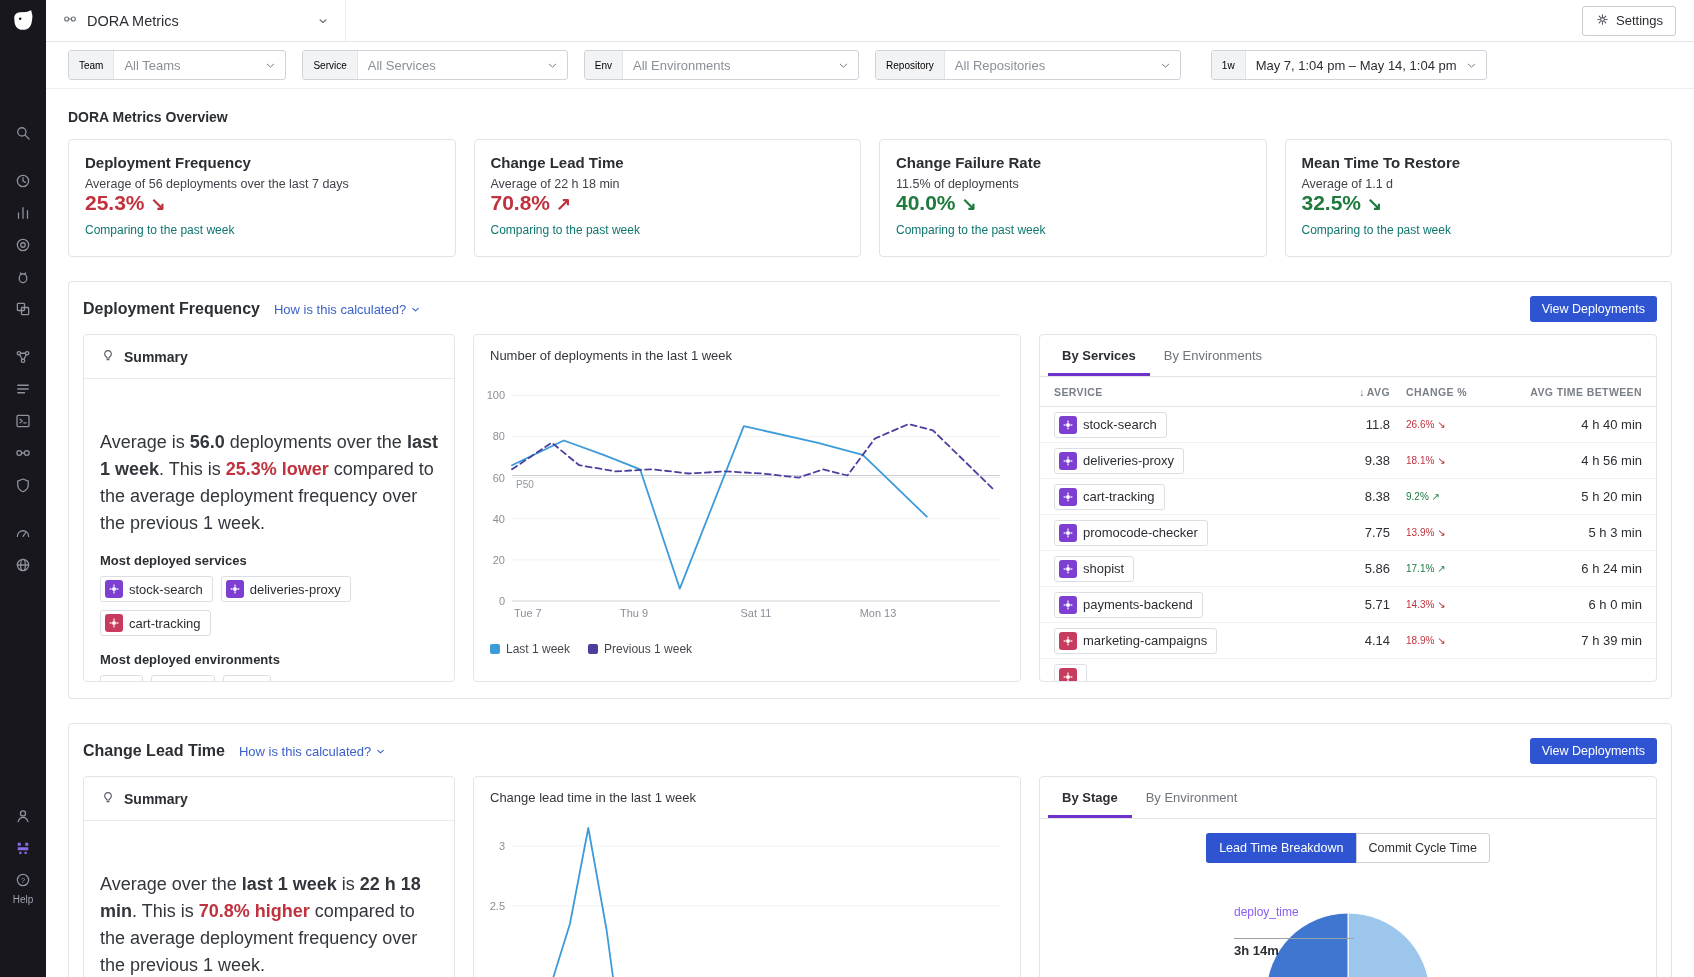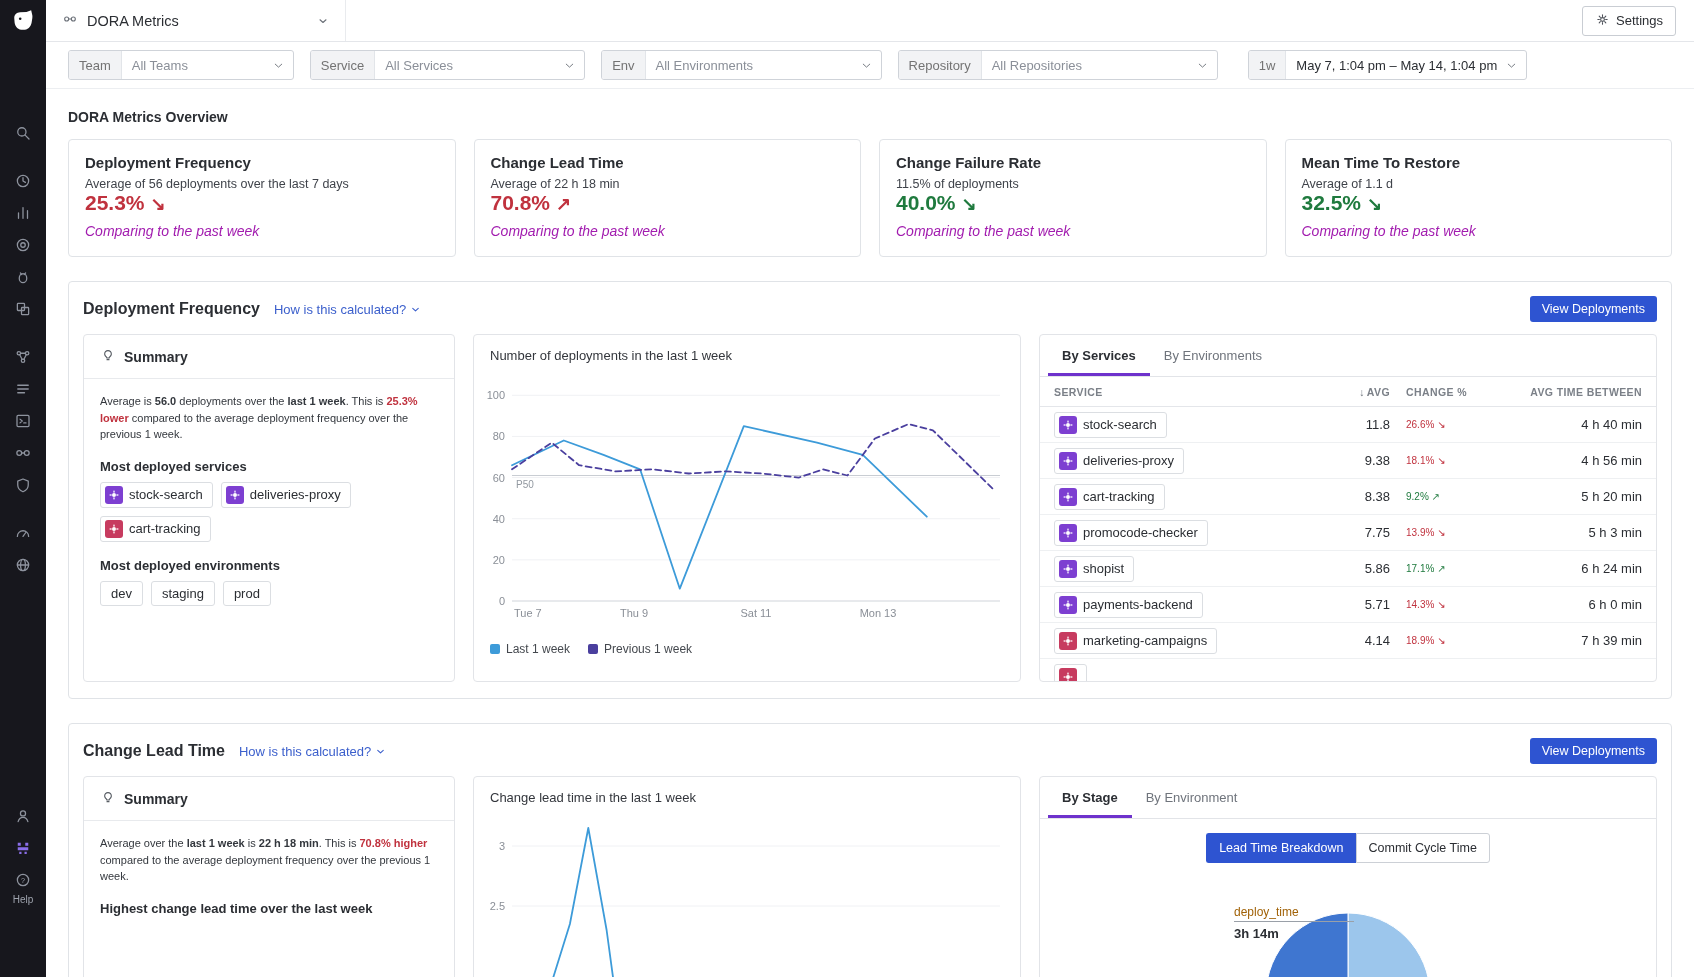--- a/index.html
+++ b/index.html
@@ -20,49 +20,49 @@
   
   .main { flex: 1; display: flex; flex-direction: column; min-width: 0; }
   .topbar { height: 42px; border-bottom: 1px solid #e4e6ea; display: flex; align-items: center; flex-shrink: 0; }
   .title-ctl { display: flex; align-items: center; gap: 9px; padding: 0 16px; height: 100%; border-right: 1px solid #e9ebee; cursor: pointer; min-width: 300px; }
   .title-txt { font-size: 14.5px; font-weight: 500; color: #2b2e33; flex: 1; }
   .spacer { flex: 1; }
   .settings-btn { display: inline-flex; align-items: center; gap: 6px; border: 1px solid #c9cdd3; background: #fff; border-radius: 3px; padding: 5px 12px; font-size: 13px; color: #2b2e33; margin-right: 18px; cursor: pointer; font-family: inherit; }
 
   .filterbar { display: flex; align-items: center; gap: 16px; padding: 8px 22px; border-bottom: 1px solid #eceef1; flex-shrink: 0; }
   .filter-ctl { display: inline-flex; align-items: stretch; border: 1px solid #cfd3d9; border-radius: 3px; height: 30px; background: #fff; overflow: hidden; cursor: pointer; }
-  .f-label { display: flex; align-items: center; padding: 0 10px; background: #f2f3f5; border-right: 1px solid #e2e5e9; font-size: 13px; color: #737373; white-space: nowrap; }
+  .f-label { display: flex; align-items: center; padding: 0 10px; background: #f2f3f5; border-right: 1px solid #e2e5e9; font-size: 10px; color: #000000; white-space: nowrap; }
   .f-value { display: flex; align-items: center; padding: 0 8px 0 10px; font-size: 13px; color: #8a8f98; white-space: nowrap; }
   .chev-wrap { display: flex; align-items: center; padding-right: 8px; }
   .time-ctl { margin-left: 14px; }
   .time-val { color: #2b2e33; }
 
   .content { padding: 12px 22px 0 22px; overflow: hidden; }
   .ov-heading { font-size: 14px; font-weight: 700; margin: 8px 0 14px; color: #2b2e33; }
 
   .cards { display: grid; grid-template-columns: repeat(4, 1fr); gap: 18px; }
   .ov-card { border: 1px solid #e0e3e7; border-radius: 4px; padding: 14px 16px; height: 118px; }
   .ov-title { font-size: 15px; font-weight: 600; margin-bottom: 6px; }
   .ov-sub { font-size: 12.5px; color: #3f434a; }
   .ov-value { font-size: 21px; font-weight: 700; margin-bottom: 8px; }
   .ov-value .ov-arrow { font-size: 18px; }
-  .ov-foot { font-size: 14px; color: #a21caf; font-style: italic; }
+  .ov-foot { font-size: 12px; color: #0f766e; }
   .neg { color: #c0323e; }
   .pos { color: #1f7a3e; }
 
   .panel-section { border: 1px solid #e0e3e7; border-radius: 4px; margin-top: 24px; padding: 14px 14px 16px; }
   .sec-head { display: flex; align-items: center; gap: 14px; }
   .sec-title { font-size: 16px; font-weight: 700; }
   .how-link { font-size: 13px; color: #3b5fcc; display: inline-flex; align-items: center; gap: 4px; cursor: pointer; text-decoration: none; }
   .primary-btn { background: #2e54d1; color: #fff; border: none; border-radius: 3px; padding: 6px 12px; font-size: 12.5px; font-weight: 500; cursor: pointer; font-family: inherit; }
   .sec-grid { display: grid; grid-template-columns: 372px 548px 1fr; gap: 18px; margin-top: 12px; border-radius: 21px; }
   .panel { border: 1px solid #e2e4e8; border-radius: 4px; height: 348px; overflow: hidden; background: #fff; }
   .panel-head { display: flex; align-items: center; gap: 8px; padding: 12px 16px; border-bottom: 1px solid #e8eaed; font-weight: 700; font-size: 14px; }
   .panel-body { padding: 14px 16px; }
-  .sum-text { font-size: 11px; line-height: 1.5; color: #33373d; }
+  .sum-text { font-size: 18px; line-height: 1.5; color: #33373d; margin-top: 36px; }
   .mini-head { font-size: 13px; font-weight: 700; margin: 16px 0 8px; }
   .pills { display: flex; flex-wrap: wrap; gap: 8px; }
   .svc-pill { display: inline-flex; align-items: center; gap: 6px; border: 1px solid #dbdee2; border-radius: 3px; padding: 3px 9px 3px 4px; font-size: 13px; color: #2b2e33; cursor: pointer; background: #fff; }
   .svc-ic { width: 18px; height: 18px; border-radius: 3px; display: inline-flex; align-items: center; justify-content: center; flex-shrink: 0; }
   .env-pill { display: inline-flex; align-items: center; border: 1px solid #dbdee2; border-radius: 3px; padding: 4px 10px; font-size: 13px; cursor: pointer; background: #fff; }
 
   .chart-title { padding: 13px 16px 6px; font-size: 13px; color: #33363c; }
   .legend { display: flex; gap: 18px; padding: 2px 16px 12px; }
   .leg-item { display: inline-flex; align-items: center; gap: 6px; font-size: 12px; color: #44484e; cursor: pointer; }
   .leg-sq { width: 10px; height: 10px; border-radius: 2px; display: inline-block; }
@@ -85,21 +85,21 @@
   .trow.partial { border-bottom: none; }
 
   .seg-row { display: flex; justify-content: center; margin-top: 14px; }
   .seg-btn { height: 30px; display: inline-flex; align-items: center; padding: 0 12px; font-size: 12.5px; border: 1px solid #ccd0d6; background: #fff; color: #2b2e33; cursor: pointer; font-family: inherit; }
   .seg-btn.active { background: #2e54d1; border-color: #2e54d1; color: #fff; font-weight: 500; }
   .seg-btn:first-child { border-radius: 3px 0 0 3px; border-right: none; }
   .seg-btn:last-child { border-radius: 0 3px 3px 0; }
 
   .pie-area { position: relative; width: 240px; margin: 16px auto 0; }
   .pie-callout { position: absolute; left: 6px; top: 0; z-index: 2; }
-  .pie-lbl { display: block; font-size: 12px; color: #a16207; border-bottom: 1px solid #9aa0a8; padding-bottom: 2px; min-width: 120px; }
+  .pie-lbl { display: block; font-size: 12px; color: #8b5cf6; border-bottom: 1px solid #9aa0a8; padding-bottom: 19px; min-width: 120px; }
   .pie-val { display: block; font-weight: 700; font-size: 13px; margin-top: 4px; color: #2b2e33; }
   #pie-svg { display: block; margin: 42px auto 0; }
 </style>
 </head>
 <body>
 
 <div class="app">
 
   <aside class="sidenav">
     <div class="logo">

